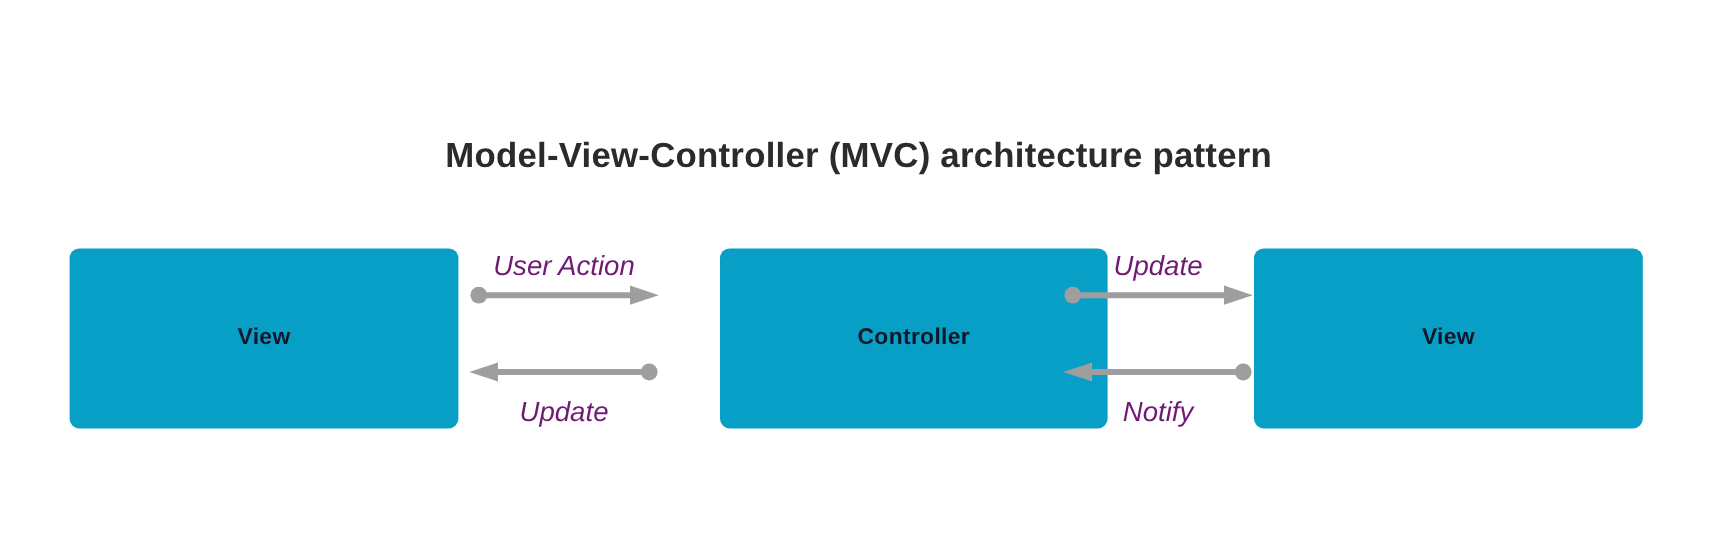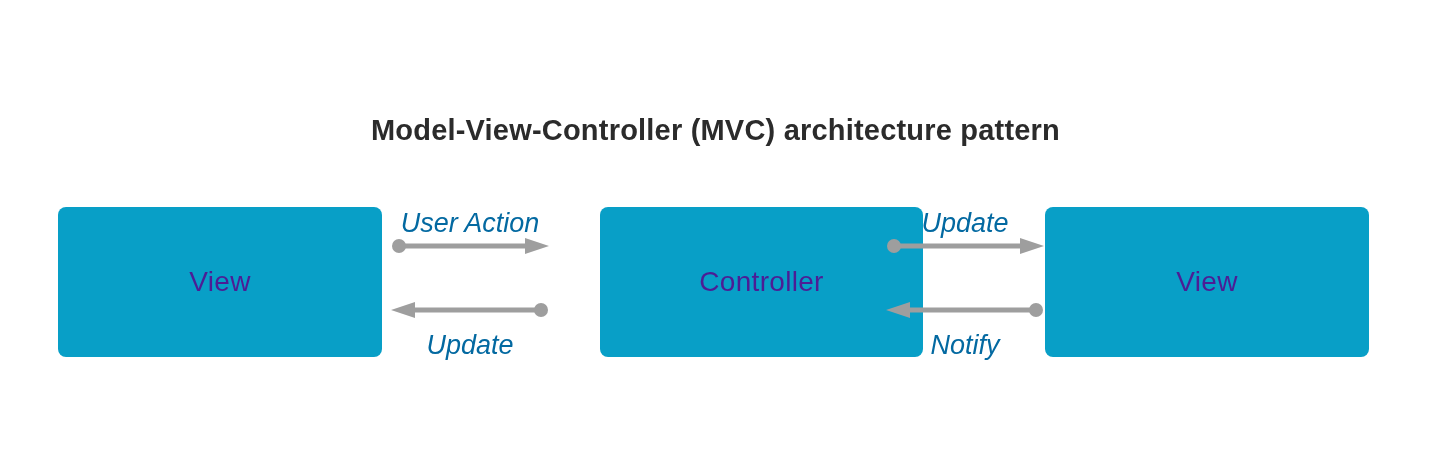--- a/index.html
+++ b/index.html
@@ -31,41 +31,41 @@
     position: absolute;
     top: 207px;
     height: 150px;
     background: #089FC7;
     border-radius: 8px;
     display: flex;
     align-items: center;
     justify-content: center;
   }
   .node .node-label {
-    color: #4c1d95;
-    font-size: 28px;
-    font-weight: normal;
+    color: #0f172a;
+    font-size: 19px;
+    font-weight: bold;
     letter-spacing: 0.3px;
   }
   .node-view       { left: 58px;   width: 324px; }
   .node-controller { left: 555px;  width: 323px; margin-left: 45px; }
   .node-model      { left: 1045px; width: 324px; }
 
   .edge-arrow {
     position: absolute;
     width: 158px;
     height: 20px;
   }
   .edge-label {
     position: absolute;
     width: 158px;
     text-align: center;
-    font-size: 27px;
+    font-size: 23px;
     font-style: italic;
-    color: #0369a1;
+    color: #701a75;
     white-space: nowrap;
   }
   
   .arrow-ua     { left: 391px; top: 236px; }
   .label-ua     { left: 391px; top: 208px; }
   .arrow-upd-l  { left: 391px; top: 300px; }
   .label-upd-l  { left: 391px; top: 330px; }
   
   .arrow-upd-r  { left: 886px; top: 236px; }
   .label-upd-r  { left: 886px; top: 208px; }

